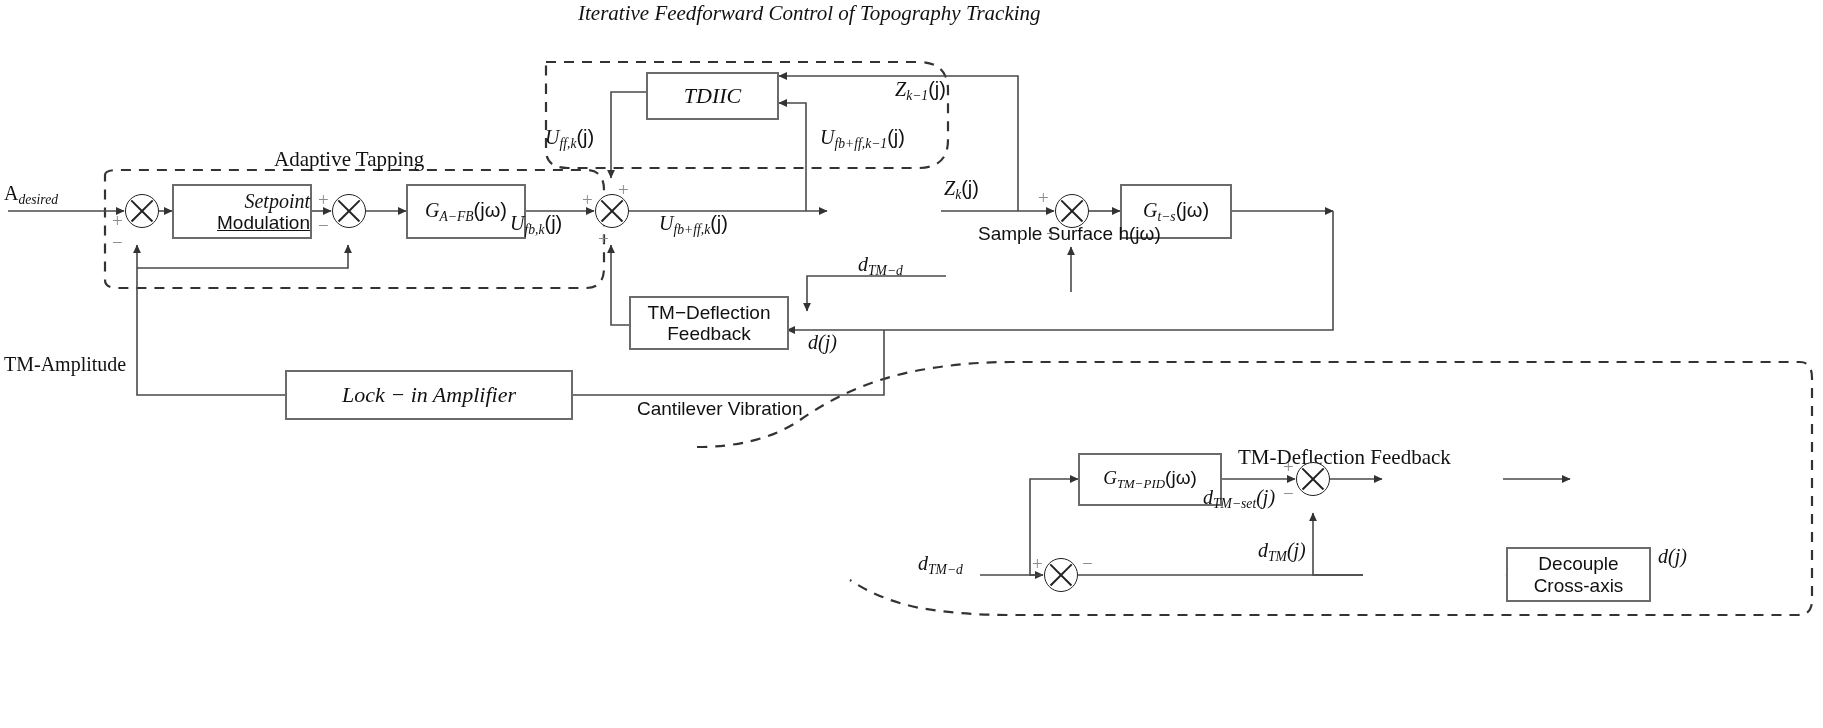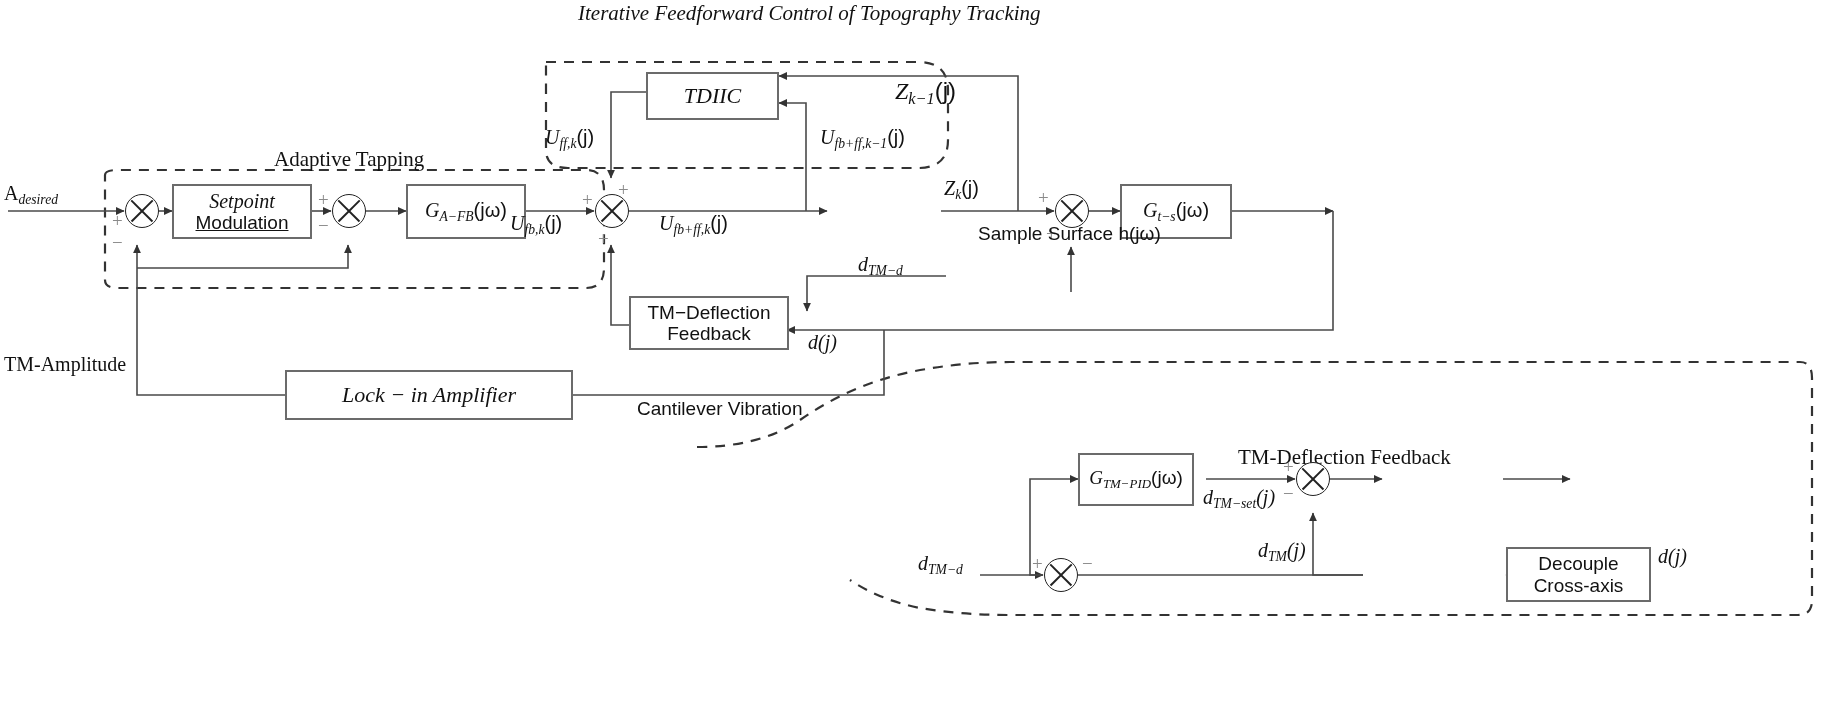--- a/index.html
+++ b/index.html
@@ -165,21 +165,21 @@
   </div>
 
   <div class="lbl serif" style="left:274px; top:148px; font-size:21px;">Adaptive Tapping</div>
 
   <div class="lbl serif" style="left:1238px; top:446px; font-size:21px;">TM-Deflection Feedback</div>
 
   <div class="blk serif italic" style="left:646px; top:72px; width:133px; height:48px; font-size:22px;">
     <span class="ln">TDIIC</span>
   </div>
 
-  <div class="blk" style="left:172px; top:184px; width:140px; height:55px;">
+  <div class="blk" style="left:172px; top:184px; width:140px; height:55px;align-items:flex-end;">
     <span class="ln serif italic" style="font-size:20px;">Setpoint</span>
     <span class="ln sans" style="font-size:19px;text-decoration:underline;">Modulation</span>
   </div>
 
   <div class="blk" style="left:406px; top:184px; width:120px; height:55px;">
     <span class="ln" style="font-size:20px;">
       <span class="mi serif">G</span><sub class="mi serif">A−FB</sub><span class="sans">(jω)</span>
     </span>
   </div>
 
@@ -192,21 +192,21 @@
 
   <div class="blk sans" style="left:629px; top:296px; width:160px; height:54px; font-size:19px;">
     <span class="ln">TM−Deflection</span>
     <span class="ln">Feedback</span>
   </div>
 
   <div class="blk serif italic" style="left:285px; top:370px; width:288px; height:50px; font-size:22px;">
     <span class="ln">Lock − in Amplifier</span>
   </div>
 
-  <div class="blk" style="left:1078px; top:453px; width:116px; height:53px;">
+  <div class="blk" style="left:1078px; top:453px; width:144px; height:53px;">
     <span class="ln" style="font-size:19px;">
       <span class="mi serif">G</span><sub class="mi serif">TM−PID</sub><span class="sans">(jω)</span>
     </span>
   </div>
 
 
   <div class="blk sans" style="left:1506px; top:547px; width:145px; height:55px; font-size:19px;">
     <span class="ln">Decouple</span>
     <span class="ln">Cross-axis</span>
   </div>
@@ -254,21 +254,21 @@
   </div>
 
   <div class="lbl" style="left:820px; top:126px; font-size:20px;">
     <span class="mi serif">U</span><sub class="mi serif">fb+ff,k−1</sub><span class="sans">(j)</span>
   </div>
 
   <div class="lbl" style="left:944px; top:177px; font-size:20px;">
     <span class="mi serif">Z</span><sub class="mi serif">k</sub><span class="sans">(j)</span>
   </div>
 
-  <div class="lbl" style="left:895px; top:78px; font-size:24px;">
+  <div class="lbl" style="left:895px; top:78px; font-size:20px;">
     <span class="mi serif">Z</span><sub class="mi serif">k−1</sub><span class="sans">(j)</span>
   </div>
 
   <div class="lbl" style="left:858px; top:253px; font-size:20px;">
     <span class="mi serif">d</span><sub class="mi serif">TM−d</sub>
   </div>
 
   <div class="lbl" style="left:808px; top:331px; font-size:20px;">
     <span class="mi serif">d</span><span class="mi serif">(j)</span>
   </div>

